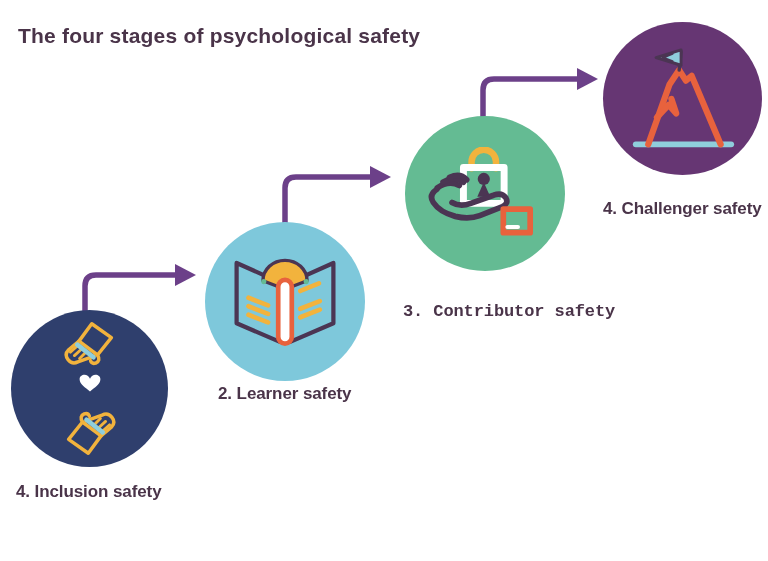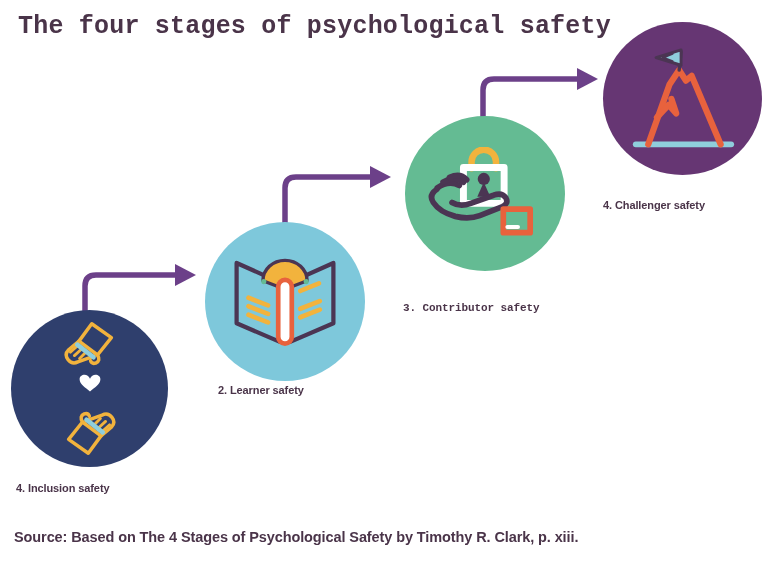--- a/index.html
+++ b/index.html
@@ -1,30 +1,30 @@
 <!DOCTYPE html>
 <html style="--text: #4A3449; --arrow: #6C4089; --navy: #2F3F6D; --sky: #7EC8DB; --green: #64BB93; --purple: #663673; --yellow: #F2B33D; --teal: #8FCEDC; --orange: #E8623D; --dark: #4B3553; --white: #FFFFFF;"><head>
 <meta charset="utf-8">
 <style>
   html,body{margin:0;padding:0;background:#fff;}
   #canvas{
     position:relative;width:768px;height:561px;background:#fff;
     font-family:"Liberation Sans","DejaVu Sans",sans-serif;overflow:hidden;
   }
   .title{
-    position:absolute;left:18px;top:12px;
-    font-size:25px;font-weight:800;letter-spacing:.2px;color:var(--text);font-family:Liberation Mono, monospace;
+    position:absolute;left:18px;top:24px;
+    font-size:21px;font-weight:800;letter-spacing:.2px;color:var(--text);
   }
   .circle{position:absolute;border-radius:50%;display:flex;align-items:center;justify-content:center;}
   .c1{left:11px;top:310px;width:157px;height:157px;}
   .c2{left:205px;top:222px;width:160px;height:159px;}
   .c3{left:405px;top:116px;width:160px;height:155px;}
   .c4{left:603px;top:22px;width:159px;height:153px;}
   .stage-label{
-    position:absolute;font-size:11px;font-weight:800;letter-spacing:-.1px;color:var(--text);white-space:nowrap;
+    position:absolute;font-size:17px;font-weight:800;letter-spacing:-.1px;color:var(--text);white-space:nowrap;
   }
   .l1{left:16px;top:482px;}
   .l2{left:218px;top:384px;}
   .l3{left:403px;top:302px;font-family:Liberation Mono, monospace;}
   .l4{left:603px;top:199px;}
   .source{
     position:absolute;left:14px;top:529px;
     font-size:14.5px;font-weight:700;letter-spacing:-.1px;color:var(--text);white-space:nowrap;
   }
   #arrows{position:absolute;left:0;top:0;pointer-events:none;}
@@ -128,14 +128,13 @@
         <path class="nf st-orange" stroke-width="6.5" d="M22 103 L44 41 L54 26 L61 37 L67 32 L97 103"></path>
         <path class="nf st-orange" stroke-width="6.5" d="M31 75 L43 62 L51 71 L46 56"></path>
         <path class="nf st-dark" stroke-width="3.5" d="M54 26 L56 7"></path>
         <path class="f-sky st-dark" stroke-width="3" d="M56 5 L30 13 L56 21 Z"></path>
         <path class="nf st-dark" stroke-width="2.5" d="M47 9 L37 13 L47 17"></path>
       </g>
     </svg>
   </div>
   <div class="stage-label l4">4. Challenger safety</div>
 
-  <div class="source">Source: Based on The 4 Stages of Psychological Safety by Timothy R. Clark, p. xiii.</div>
 </div>
 
 </body></html>

